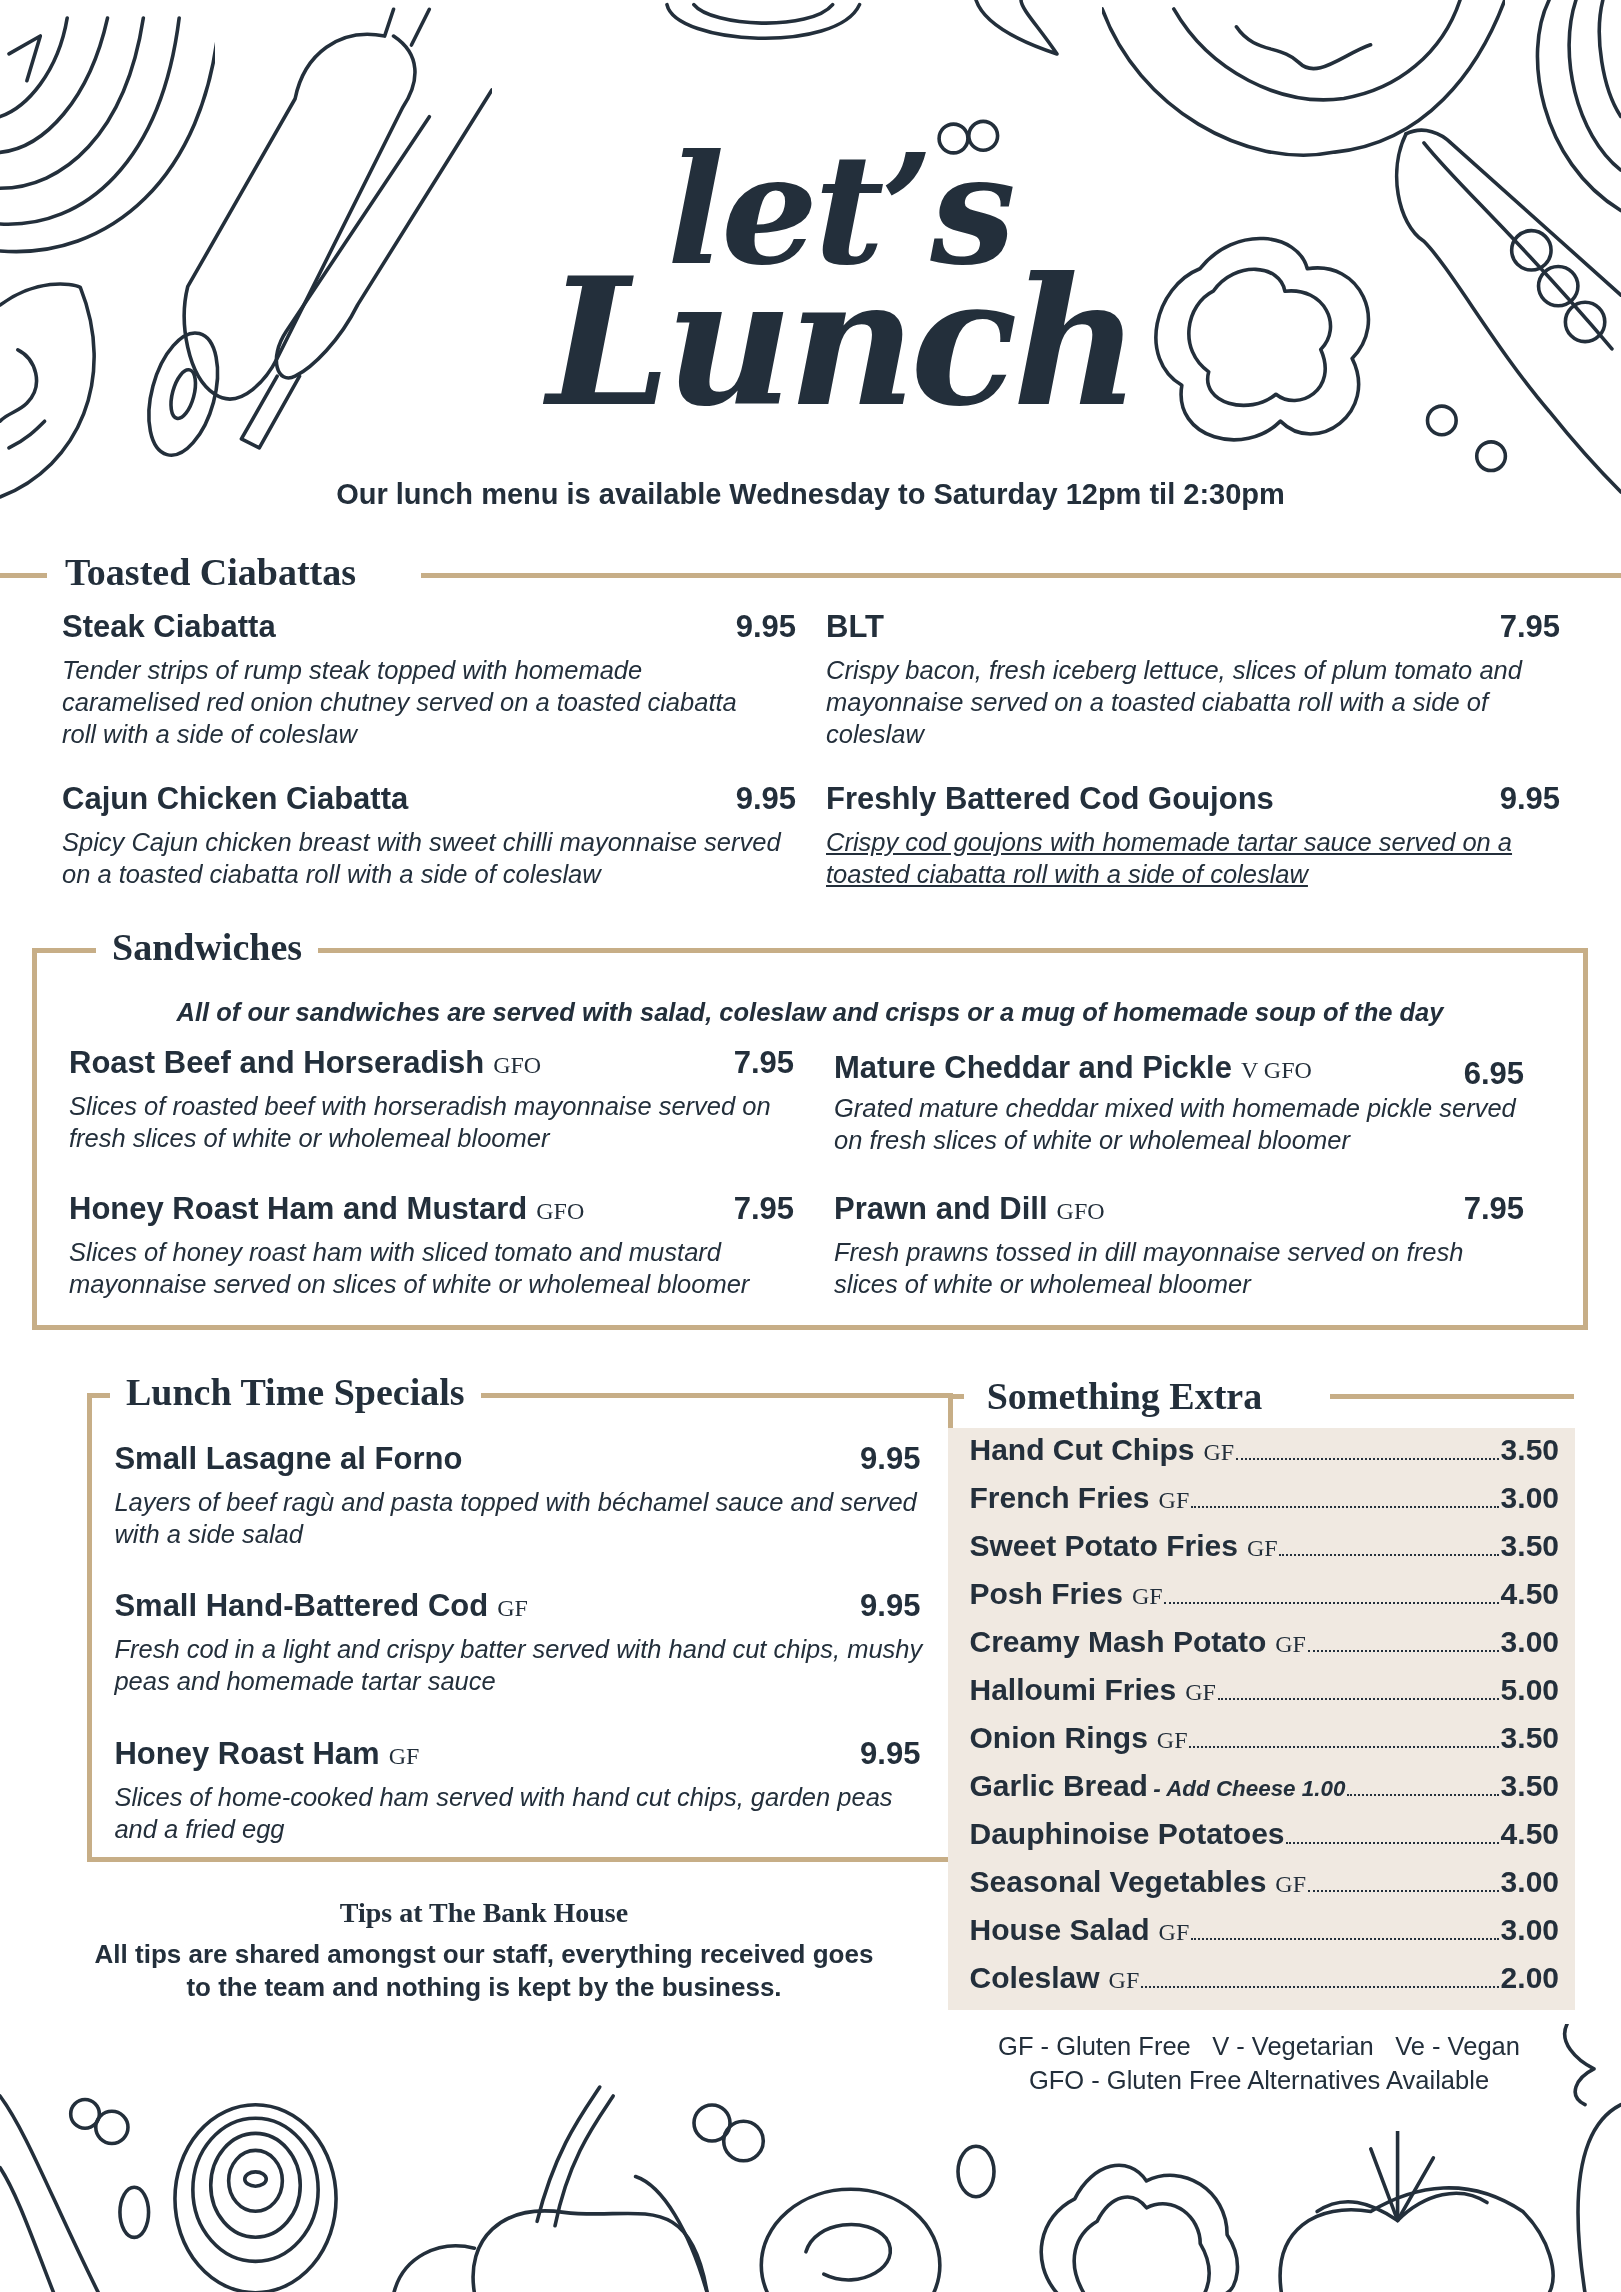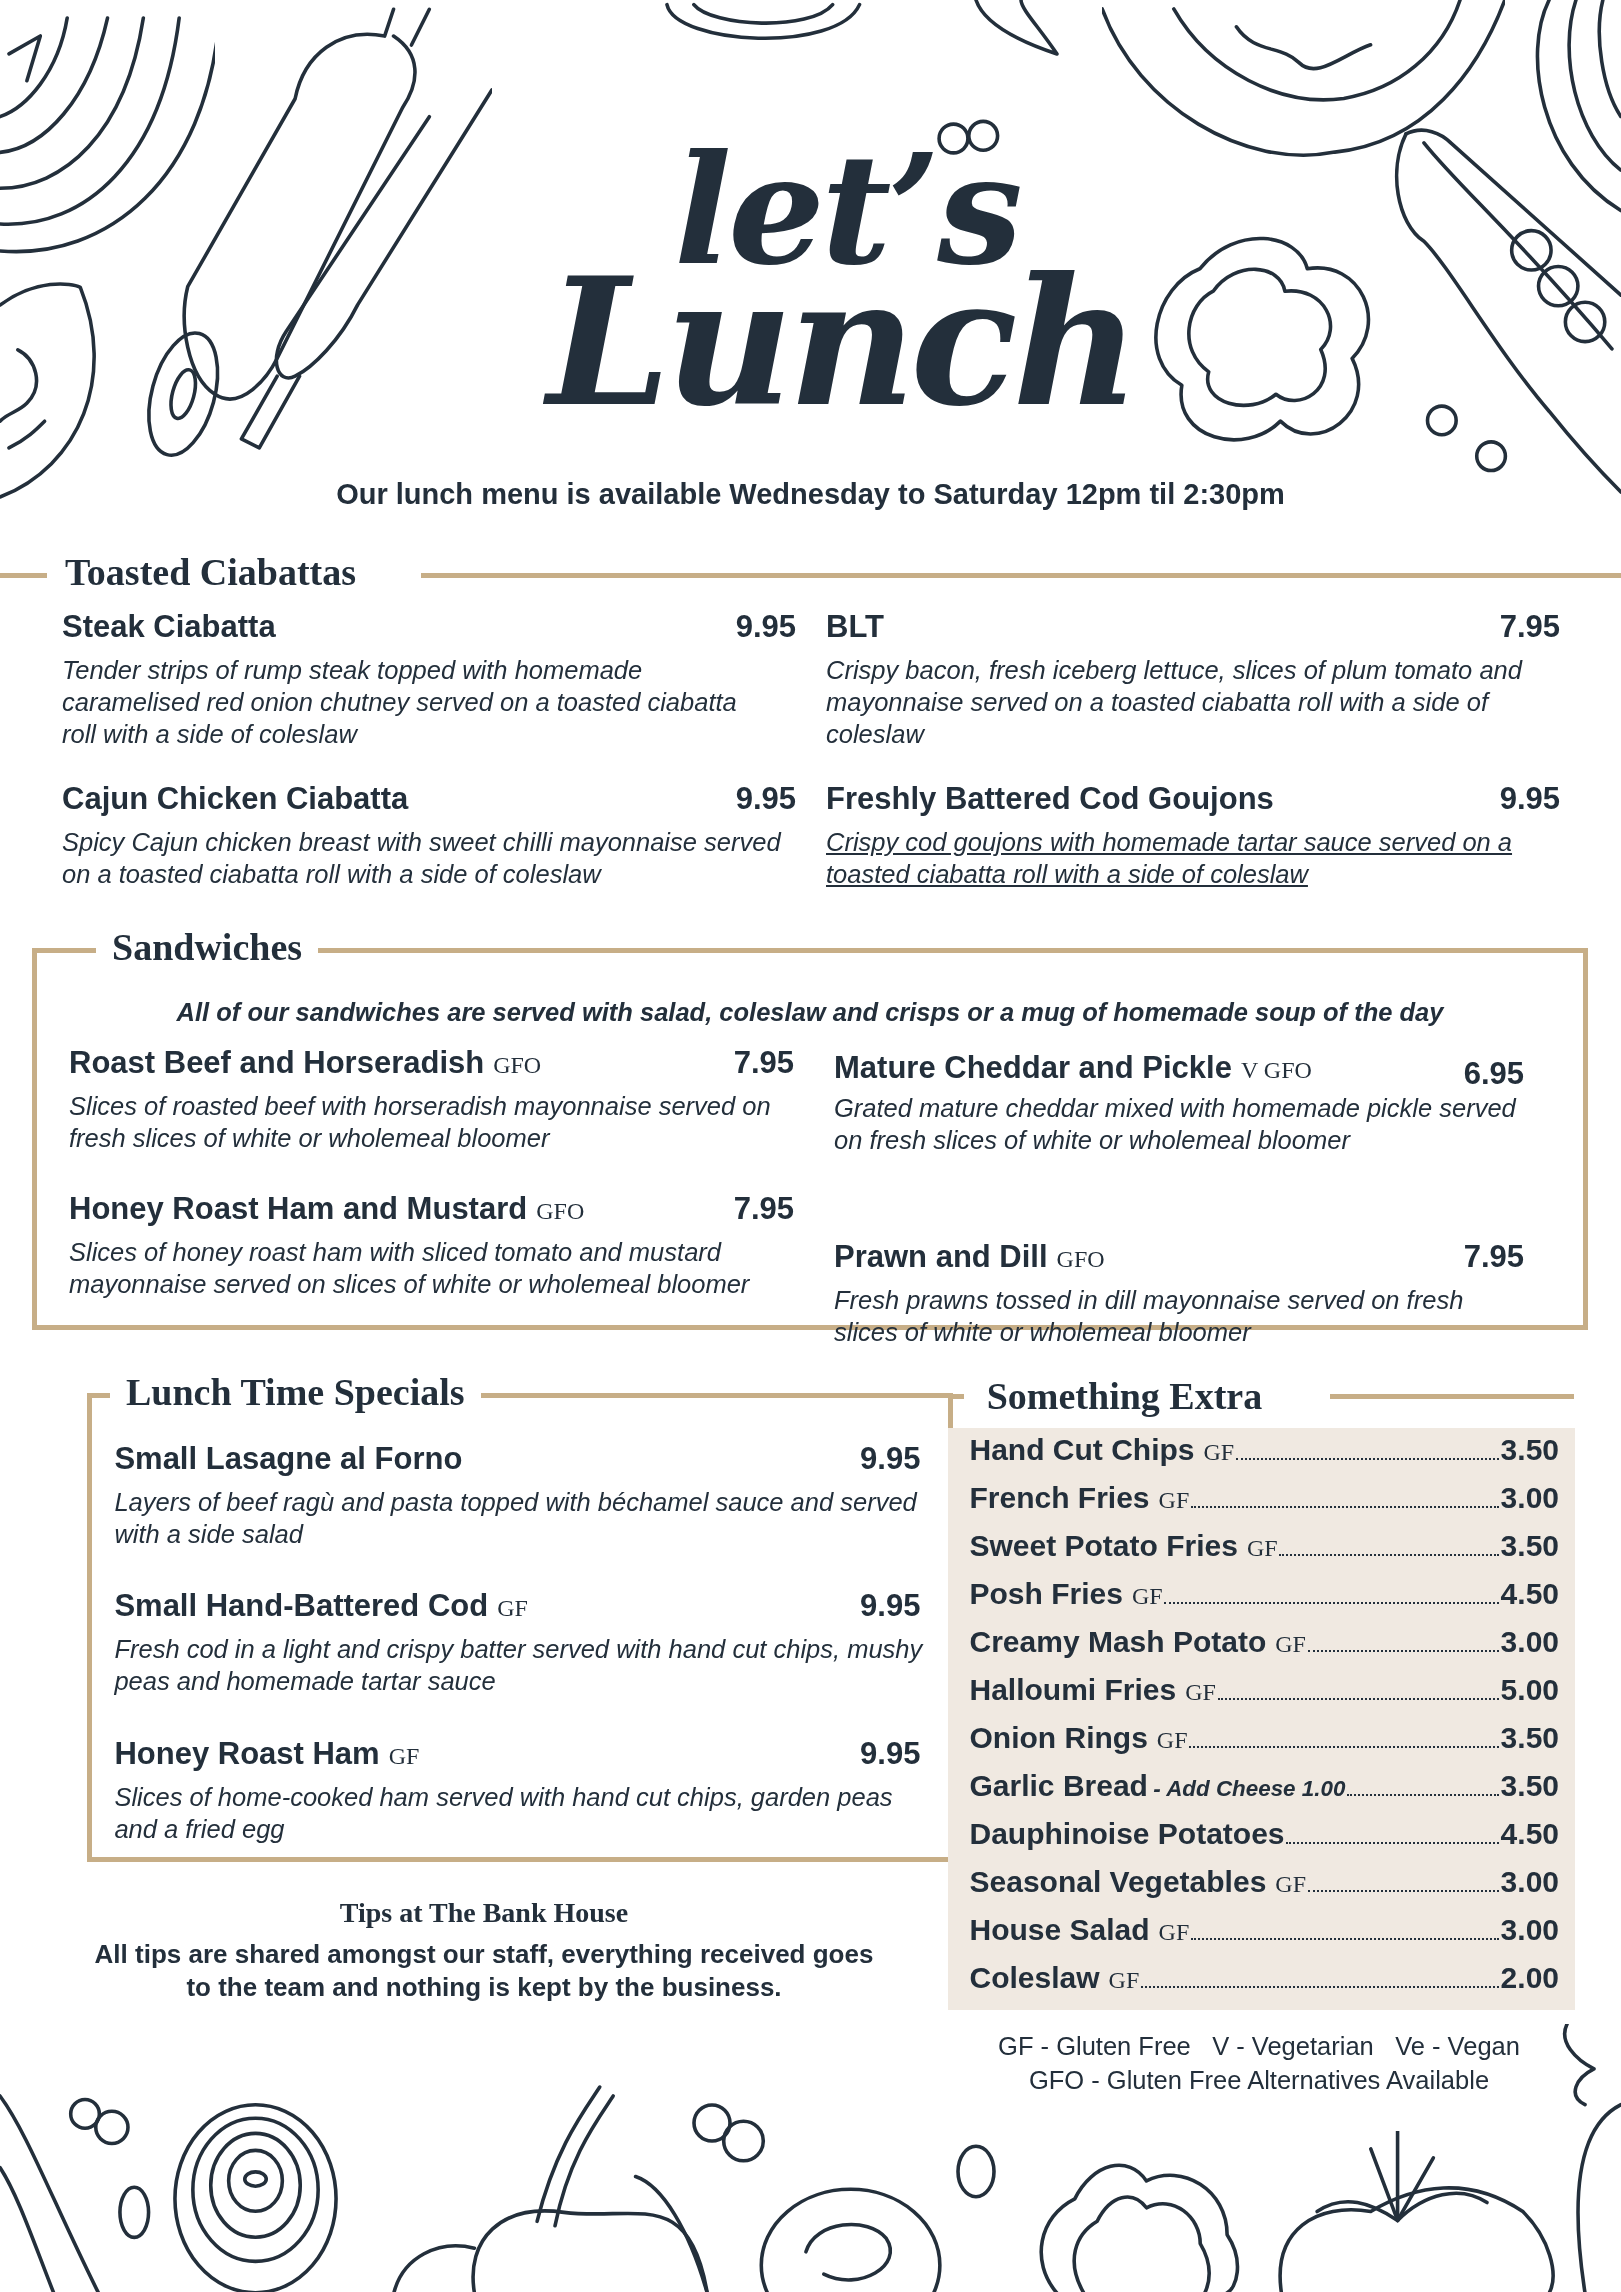--- a/index.html
+++ b/index.html
@@ -6,21 +6,21 @@
   html, body { width: 1621px; height: 2293px; background: #ffffff; overflow: hidden; }
   body { position: relative; color: #232f3b; font-family: "Liberation Sans", sans-serif; }
 
   
   .deco { position: absolute; pointer-events: none; }
   .deco svg { width: 100%; height: 100%; display: block; }
   .deco svg * { fill: none; stroke: #232f3b; stroke-width: 4; stroke-linecap: round; stroke-linejoin: round; }
 
   
   .title-block { position: absolute; left: 502px; top: 134px; width: 627px; height: 304px; }
-  .title-lets { position: absolute; left: 172px; top: 0; font-family: "DejaVu Serif", serif; font-style: italic; font-weight: bold; font-size: 152px; line-height: 1; letter-spacing: -3.6px; color: #232f3b; }
+  .title-lets { position: absolute; left: 165px; top: 0; font-family: "DejaVu Serif", serif; font-style: italic; font-weight: bold; font-size: 152px; line-height: 1; letter-spacing: -3.6px; color: #232f3b; }
   .title-lunch { position: absolute; left: 45px; top: 121px; font-family: "DejaVu Serif", serif; font-style: italic; font-weight: bold; font-size: 176px; line-height: 1; letter-spacing: -5.4px; color: #232f3b; }
   .availability { position: absolute; top: 478px; left: 0; width: 1621px; text-align: center; font-size: 29px; font-weight: bold; color: #232f3b; }
 
   
   .sec-title { font-family: "Liberation Serif", serif; font-weight: bold; font-size: 38px; color: #232f3b; background: #fff; padding: 0 16px; line-height: 1; white-space: nowrap; }
   .gold-line { position: absolute; height: 5.4px; background: #c7ae87; }
 
   
   .item { position: absolute; }
   .item-head { display: flex; justify-content: space-between; align-items: baseline; }
@@ -200,21 +200,21 @@
     </div>
     <div class="item-desc" style="width:690px;margin-top:0;">Grated mature cheddar mixed with homemade pickle served on fresh slices of white or wholemeal bloomer</div>
   </div>
   <div class="item" style="left:32px;top:238px;width:725px;">
     <div class="item-head">
       <span class="item-name"><span>Honey Roast Ham and Mustard</span><span class="tag">GFO</span></span>
       <span class="item-price">7.95</span>
     </div>
     <div class="item-desc" style="width:734px;">Slices of honey roast ham with sliced tomato and mustard mayonnaise served on slices of white or wholemeal bloomer</div>
   </div>
-  <div class="item" style="left:797px;top:238px;width:690px;margin-top:48px;">
+  <div class="item" style="left:797px;top:238px;width:690px;">
     <div class="item-head">
       <span class="item-name"><span>Prawn and Dill</span><span class="tag">GFO</span></span>
       <span class="item-price">7.95</span>
     </div>
     <div class="item-desc" style="width:690px;">Fresh prawns tossed in dill mayonnaise served on fresh slices of white or wholemeal bloomer</div>
   </div>
 </div>
 
 <div class="ls-box">
   <div class="ls-heading">

